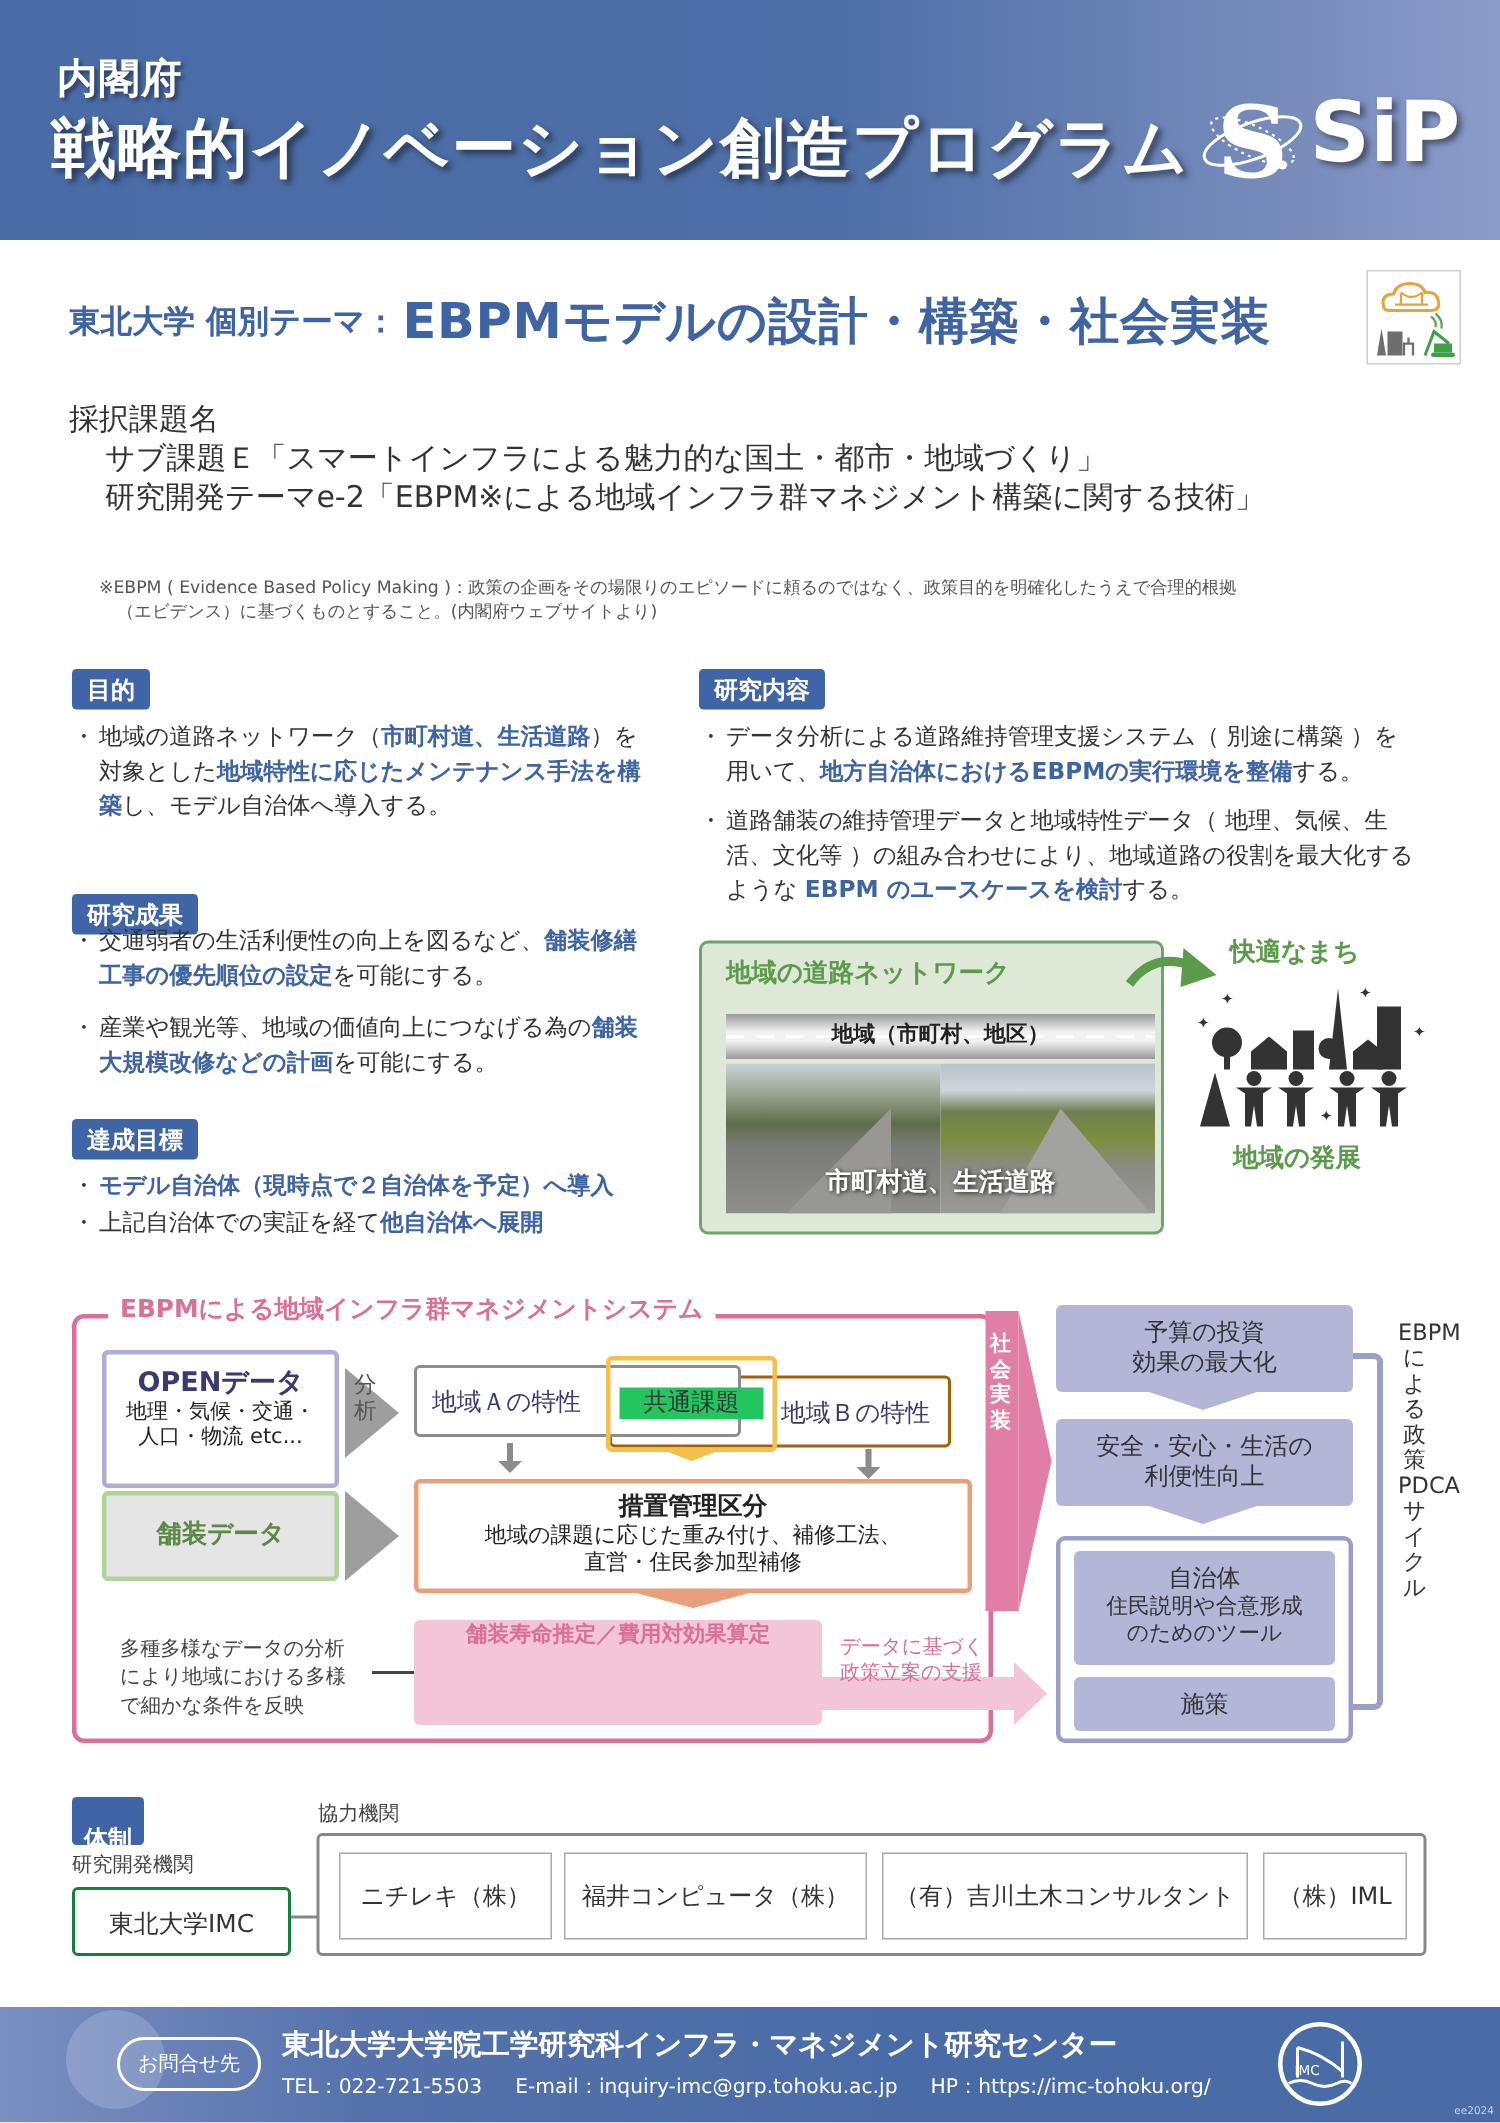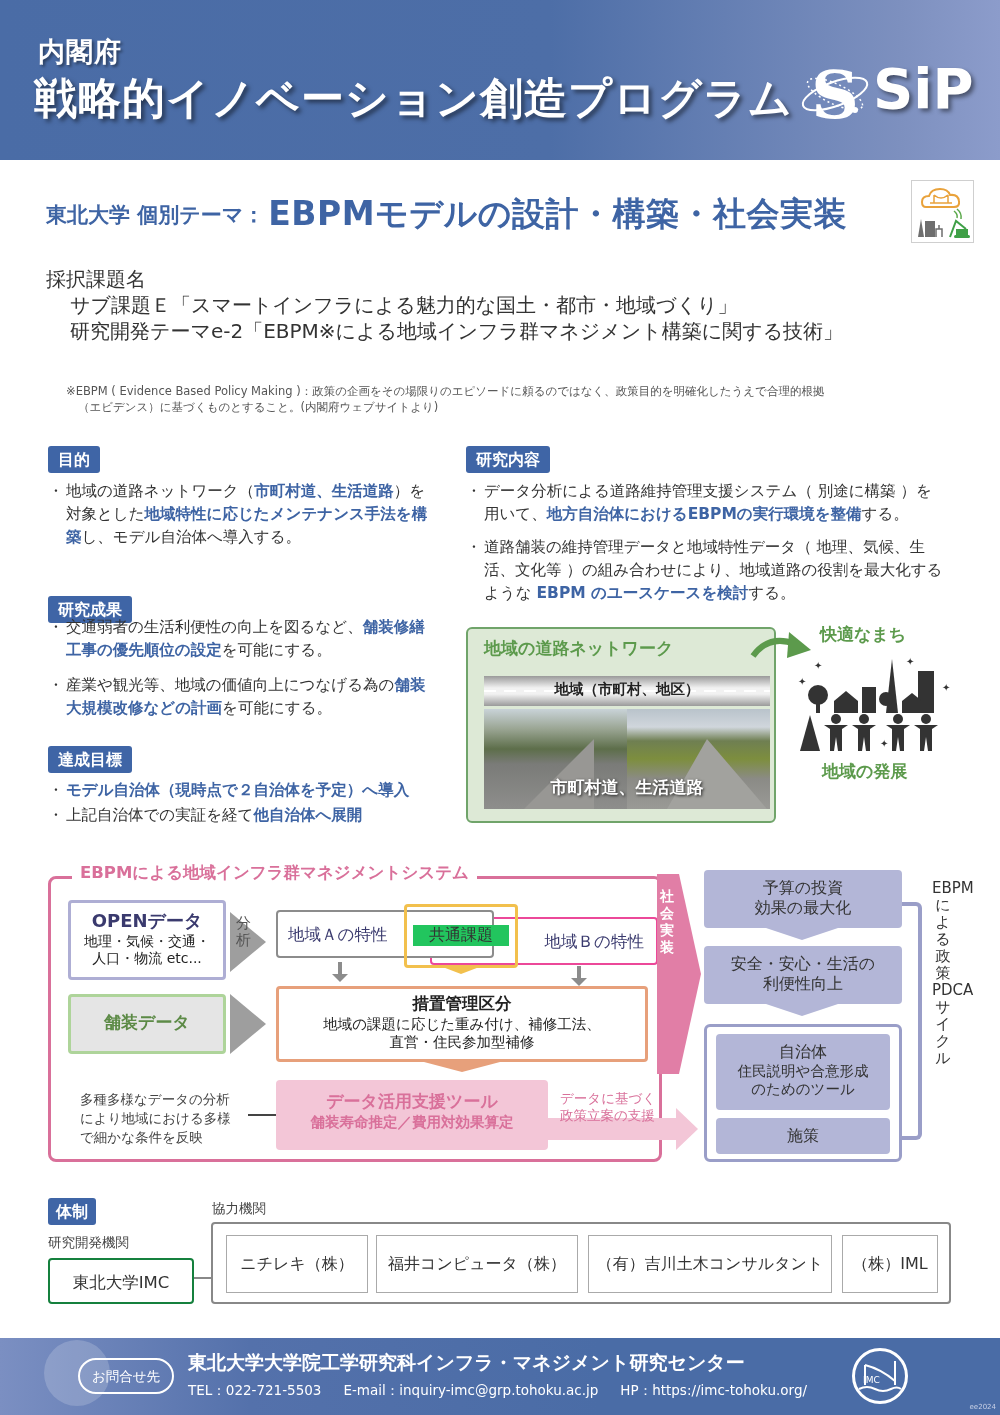--- a/index.html
+++ b/index.html
@@ -58,30 +58,30 @@
     border-left: 40px solid transparent; border-right: 60px solid transparent; border-bottom: 70px solid #a2a29e; }
   .road-photo .ptext { position: absolute; left: 0; right: 0; bottom: 10px; text-align: center; font-size: 17px; font-weight: bold; color: #fff;
     text-shadow: 1px 1px 3px rgba(0,0,0,0.8); }
   .town { position: absolute; left: 790px; top: 603px; width: 170px; height: 180px; }
   .town .t1 { position: absolute; left: 30px; top: 20px; font-size: 17px; font-weight: bold; color: #5c9a4c; }
   .town .t2 { position: absolute; left: 32px; top: 157px; font-size: 17px; font-weight: bold; color: #5c9a4c; }
 
   
   .sys-box { position: absolute; left: 48px; top: 876px; width: 614px; height: 286px; border: 3px solid #d9709a; border-radius: 8px; }
   .sys-title { position: absolute; left: 72px; top: 862px; background: #fff; padding: 0 8px; font-size: 16.5px; font-weight: bold; color: #d9709a; }
-  .open-box { position: absolute; left: 68px; top: 900px; width: 158px; height: 80px; border: 3px solid #aeaed4; border-radius: 4px; text-align: center; background: #fff; }
+  .open-box { position: absolute; left: 68px; top: 900px; width: 158px; height: 92px; border: 3px solid #aeaed4; border-radius: 4px; text-align: center; background: #fff; }
   .open-box .ot { font-size: 18px; font-weight: bold; color: #3a3a6e; margin-top: 6px; }
   .open-box .os { font-size: 14px; line-height: 17px; color: #222; }
   .pave-box { position: absolute; left: 68px; top: 994px; width: 158px; height: 60px; border: 3px solid #aed49a; border-radius: 4px; text-align: center; background: #e5e5e5; }
   .pave-box .pt { font-size: 17px; font-weight: bold; color: #5c8a46; margin-top: 14px; }
   .tri { position: absolute; width: 0; height: 0; border-top: 30px solid transparent; border-bottom: 30px solid transparent; border-left: 36px solid #9e9e9e; }
   .bunseki { position: absolute; left: 236px; top: 915px; font-size: 15px; color: #555; line-height: 17px; width: 18px; }
   .region-a { position: absolute; left: 276px; top: 910px; width: 218px; height: 48px; border: 2px solid #8c8c8c; border-radius: 4px; background: #fff; }
   .region-a span { position: absolute; left: 10px; top: 12px; font-size: 16.5px; color: #3a3a6e; }
-  .region-b { position: absolute; left: 430px; top: 917px; width: 228px; height: 48px; border: 2px solid #ec4899; border-radius: 4px; }
+  .region-b { position: absolute; left: 406px; top: 917px; width: 228px; height: 48px; border: 2px solid #a16207; border-radius: 4px; }
   .region-b span { position: absolute; right: 12px; top: 12px; font-size: 16.5px; color: #3a3a6e; }
   .common { position: absolute; left: 404px; top: 904px; width: 114px; height: 64px; border: 3px solid #f2c04d; border-radius: 4px; }
   .common span { position: absolute; left: 0; right: 0; top: 18px; text-align: center; font-size: 16px; color: #333; }
   .common-wedge { position: absolute; left: 440px; top: 966px; width: 0; height: 0; border-left: 21px solid transparent; border-right: 21px solid transparent; border-top: 8px solid #f2c04d; }
   .down-arrow { position: absolute; width: 4px; height: 14px; background: #8c8c8c; }
   .down-arrow::after { content: ""; position: absolute; left: -6px; top: 12px; border-left: 8px solid transparent; border-right: 8px solid transparent; border-top: 8px solid #8c8c8c; }
   .measure { position: absolute; left: 276px; top: 986px; width: 372px; height: 76px; border: 3px solid #e7a07b; border-radius: 4px; background: #fff; text-align: center; }
   .measure .mt { font-size: 16.5px; font-weight: bold; color: #222; margin-top: 4px; }
   .measure .ms { font-size: 14.5px; color: #222; line-height: 18px; }
   .measure-wedge { position: absolute; left: 424px; top: 1062px; border-left: 38px solid transparent; border-right: 38px solid transparent; border-top: 10px solid #e7a07b; }
@@ -281,21 +281,20 @@
 <div class="measure-wedge"></div>
 
 <div class="tool-note">
   <div>多種多様なデータの分析</div>
   <div>により地域における多様</div>
   <div>で細かな条件を反映</div>
 </div>
 <div class="tool-line"></div>
 <div class="policy-arrow"></div>
 <div class="tool">
-  <div class="tt">データ活用支援ツール</div>
   <div class="ts">舗装寿命推定／費用対効果算定</div>
 </div>
 <div class="policy-text">
   <div>データに基づく</div>
   <div>政策立案の支援</div>
 </div>
 
 <div class="social">
   <div class="band"></div>
   <div class="point"></div>
@@ -317,21 +316,21 @@
   <div>自治体</div>
   <div style="font-size:14.5px;line-height:18px;">住民説明や合意形成</div>
   <div style="font-size:14.5px;line-height:18px;">のためのツール</div>
 </div>
 <div class="pb" style="left:716px;top:1118px;width:174px;height:36px;padding-top:8px;">
   <div>施策</div>
 </div>
 <div class="pdca-bracket"></div>
 <div class="pdca-text">EBPMによる政策PDCAサイクル</div>
 
-<div class="sec-head" style="left:48px;top:1198px;padding:2px 8px;">体制</div>
+<div class="sec-head" style="left:48px;top:1198px;padding:16px 8px;">体制</div>
 <div class="org-label" style="left:48px;top:1234px;">研究開発機関</div>
 <div class="org-label" style="left:212px;top:1200px;">協力機関</div>
 <div class="org-main">
     <span>東北大学IMC</span>
   </div>
 <div class="org-conn"></div>
 <div class="org-frame"></div>
 <div class="org-item" style="left:226px;width:142px;">
     <span>ニチレキ（株）</span>
   </div>

